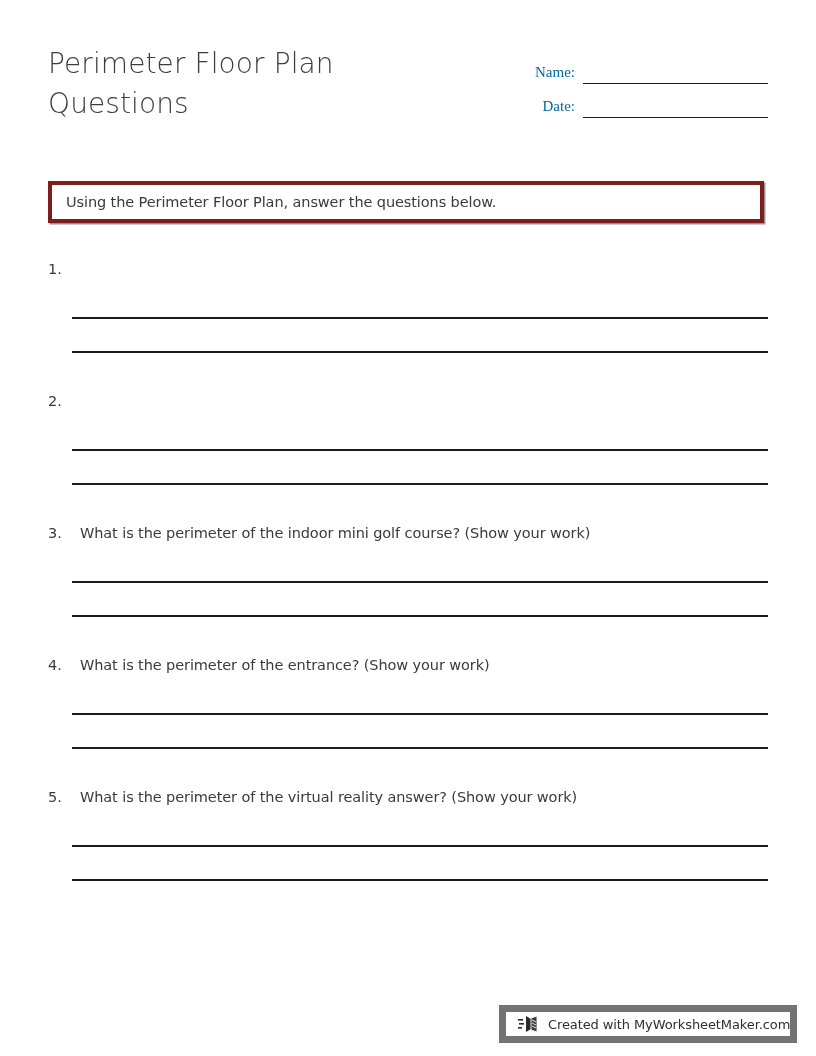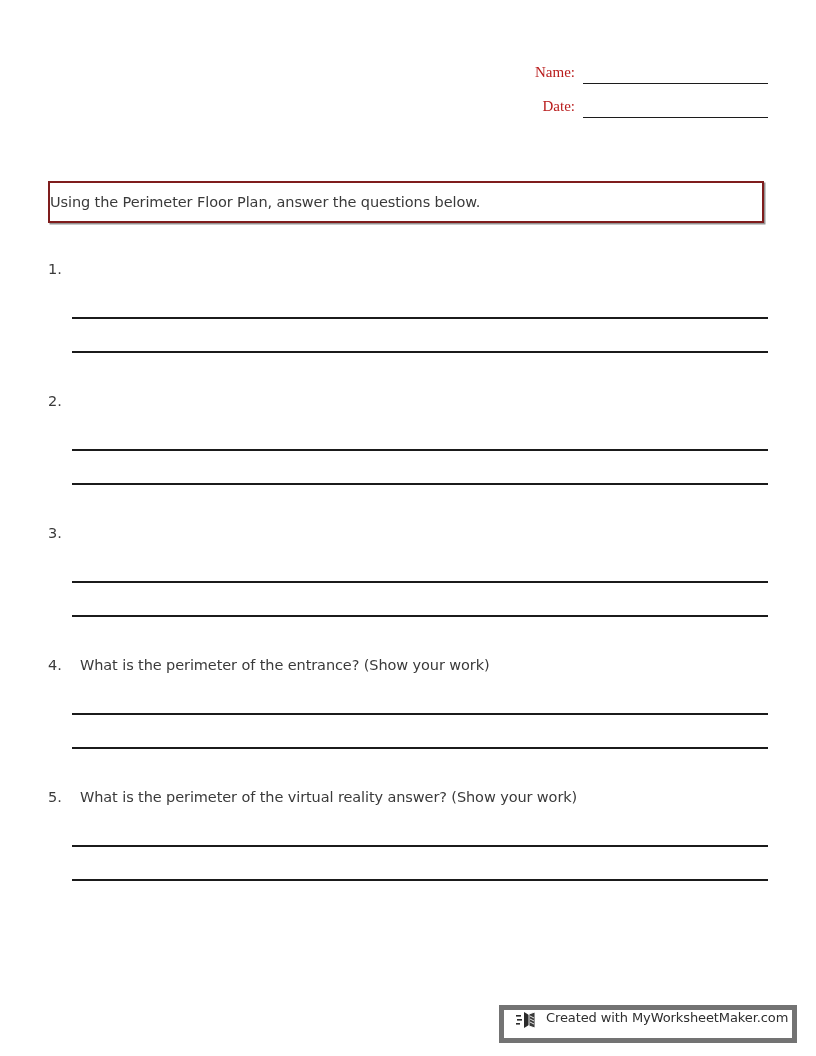--- a/index.html
+++ b/index.html
@@ -56,44 +56,45 @@
   .meta-row {
     display: flex;
     align-items: flex-end;
     justify-content: flex-end;
     height: 34px;
   }
 
   .meta-label {
     font-family: "Liberation Serif", serif;
     font-size: 15px;
-    color: #b91c1c;
+    color: #0369a1;
     padding-right: 8px;
     padding-bottom: 3px;
     white-space: nowrap;
   }
 
   .meta-line {
     width: 185px;
     border-bottom: 1.6px solid #1c1c1c;
     height: 20px;
   }
 
   
   .instruction-box {
     position: absolute;
     left: 48px;
     top: 181px;
     width: 716px;
     height: 42px;
-    border: 2px solid #7f1d1d;
+    border: 4px solid #7f1d1d;
     background: #ffffff;
     box-shadow: 1.5px 1.5px 0 0 rgba(60,60,60,0.55);
     display: flex;
     align-items: center;
+    padding-left: 14px;
   }
 
   .instruction-text {
     font-family: "DejaVu Sans", sans-serif;
     font-size: 14.5px;
     font-weight: 400;
     color: #3a3a3a;
     letter-spacing: -0.1px;
   }
 
@@ -149,23 +150,24 @@
     margin-top: 32px;
   }
 
   
   .footer-badge {
     position: absolute;
     left: 499px;
     top: 1005px;
     width: 298px;
     height: 38px;
-    border: 5px solid #737373;
+    border: 7px solid #737373;
     background: #ffffff;
     display: flex;
+    align-items: center;
     padding-left: 12px;
   }
 
   .badge-icon {
     width: 22px;
     height: 20px;
     flex: 0 0 22px;
     margin-right: 8px;
     display: block;
   }
@@ -177,20 +179,21 @@
     letter-spacing: -0.1px;
     white-space: nowrap;
   }
 </style>
 </head>
 <body>
 
 <div class="page">
 
   <div class="header">
+    <div class="title">Perimeter Floor Plan Questions</div>
 
     <div class="meta">
       <div class="meta-row">
         <span class="meta-label">Name:</span>
         <span class="meta-line"></span>
       </div>
       <div class="meta-row">
         <span class="meta-label">Date:</span>
         <span class="meta-line"></span>
       </div>
@@ -219,20 +222,21 @@
       </div>
       <div class="answer-lines">
         <div class="answer-line"></div>
         <div class="answer-line second"></div>
       </div>
     </div>
 
     <div class="question-block">
       <div class="question-head">
         <span class="q-number">3.</span>
+        <span class="q-text">What is the perimeter of the indoor mini golf course? (Show your work)</span>
       </div>
       <div class="answer-lines">
         <div class="answer-line"></div>
         <div class="answer-line second"></div>
       </div>
     </div>
 
     <div class="question-block">
       <div class="question-head">
         <span class="q-number">4.</span>

